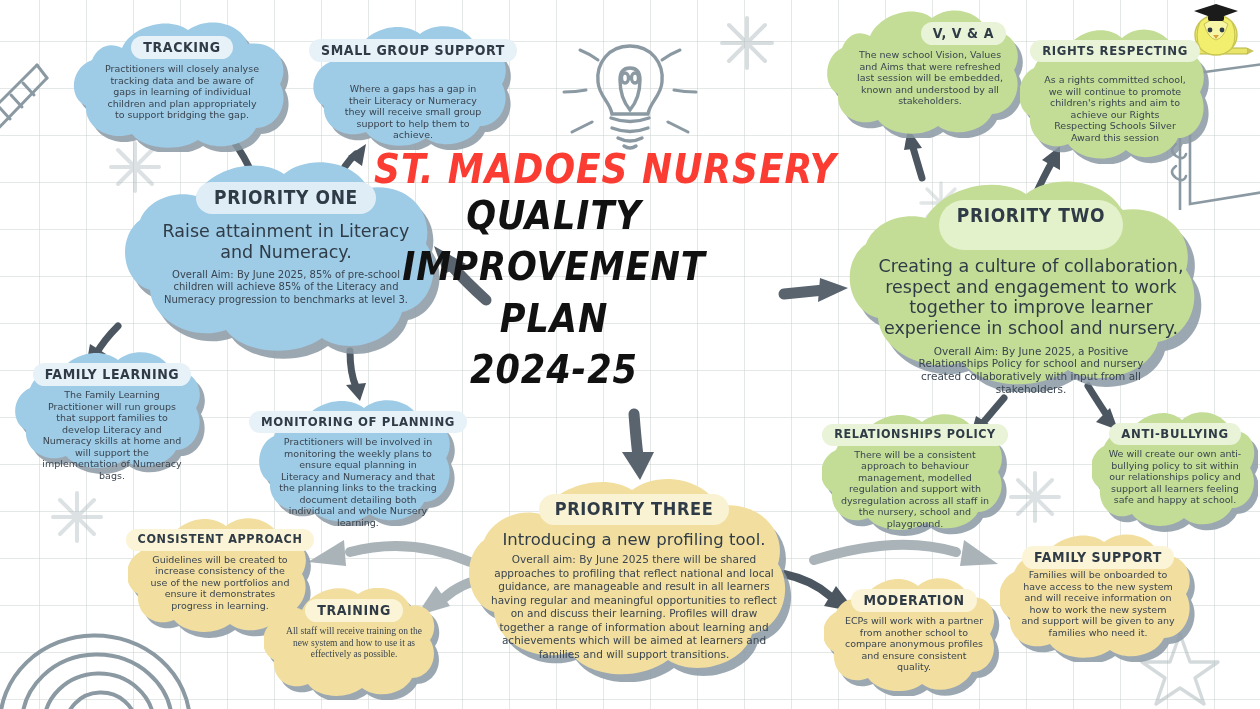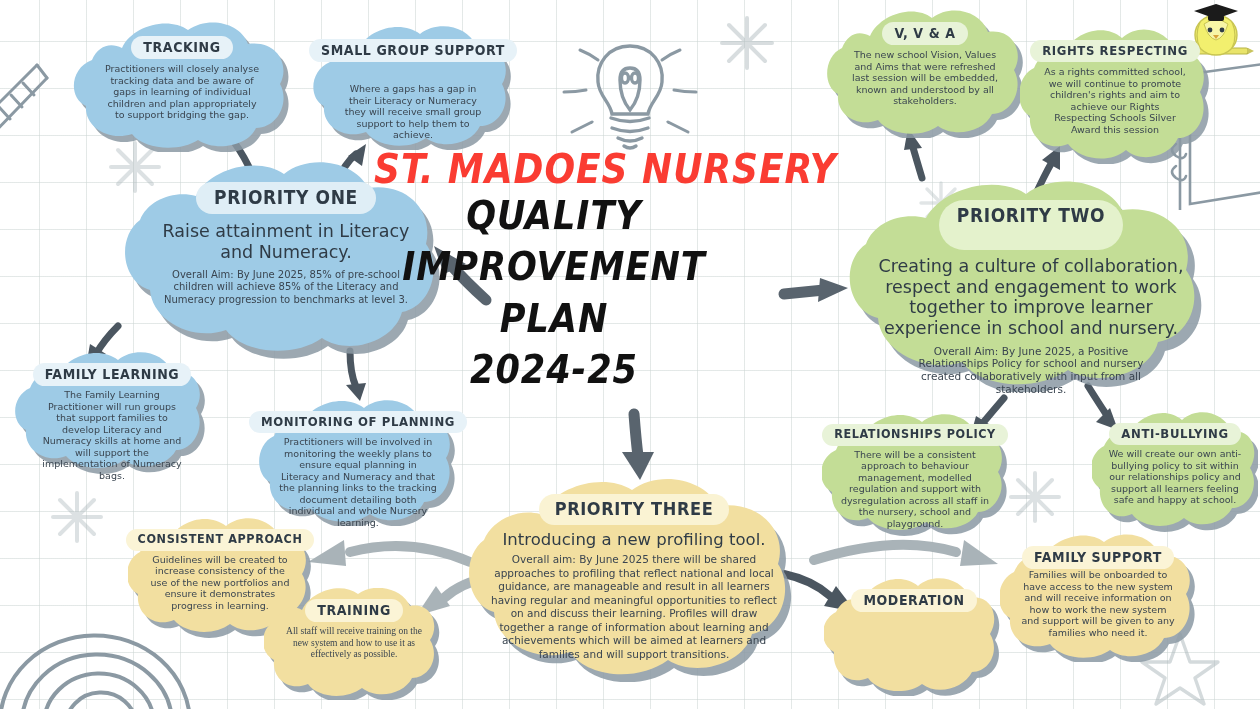--- a/index.html
+++ b/index.html
@@ -405,34 +405,34 @@
     </div>
   </div>
 
   <div class="cloud sat green" style="left:826px;top:10px;width:198px;height:128px;">
     <svg viewBox="0 0 198 128" preserveAspectRatio="none">
       <g transform="translate(5,6)">
           <path d="M44 26 C54 4 88 -6 106 8 C124 -6 154 0 162 22 C188 18 198 44 188 60 C198 78 186 104 166 104 C158 122 128 128 112 116 C96 128 64 126 52 110 C30 118 10 104 12 84 C-4 76 -2 46 16 38 C22 24 32 20 44 26 Z" fill="#8b99a3" opacity=".85"></path>
         </g>
       <path d="M44 26 C54 4 88 -6 106 8 C124 -6 154 0 162 22 C188 18 198 44 188 60 C198 78 186 104 166 104 C158 122 128 128 112 116 C96 128 64 126 52 110 C30 118 10 104 12 84 C-4 76 -2 46 16 38 C22 24 32 20 44 26 Z" fill="#c3dd96"></path>
     </svg>
-    <div class="cl-inner" style="padding:12px 18px 0;">
+    <div class="cl-inner" style="padding:12px 18px 0;align-items:flex-end;">
       <div class="pill" style="margin-bottom:4px;">V, V &amp; A</div>
       <div class="body-txt" style="width:152px;">The new school Vision, Values and Aims that were refreshed last session will be embedded, known and understood by all stakeholders.</div>
     </div>
   </div>
 
   <div class="cloud sat green" style="left:1020px;top:28px;width:190px;height:136px;">
     <svg viewBox="0 0 190 136" preserveAspectRatio="none">
       <g transform="translate(5,6)">
           <path d="M42 28 C52 4 84 -6 102 10 C120 -6 148 2 156 24 C180 20 190 46 180 64 C190 84 178 110 158 110 C150 128 122 136 106 122 C90 136 60 132 48 116 C28 124 8 110 10 88 C-6 80 -4 48 14 40 C20 26 30 22 42 28 Z" fill="#8b99a3" opacity=".85"></path>
         </g>
       <path d="M42 28 C52 4 84 -6 102 10 C120 -6 148 2 156 24 C180 20 190 46 180 64 C190 84 178 110 158 110 C150 128 122 136 106 122 C90 136 60 132 48 116 C28 124 8 110 10 88 C-6 80 -4 48 14 40 C20 26 30 22 42 28 Z" fill="#c3dd96"></path>
     </svg>
-    <div class="cl-inner" style="padding:12px 14px 0;">
+    <div class="cl-inner" style="padding:12px 14px 0;gap:8px;">
       <div class="pill" style="font-size:13px;margin-bottom:4px;">RIGHTS RESPECTING</div>
       <div class="body-txt" style="width:142px;">As a rights committed school, we will continue to promote children's rights and aim to achieve our Rights Respecting Schools Silver Award this session</div>
     </div>
   </div>
 
   <div class="cloud sat green" style="left:822px;top:414px;width:186px;height:122px;">
     <svg viewBox="0 0 186 122" preserveAspectRatio="none">
       <g transform="translate(5,6)">
           <path d="M40 24 C50 2 82 -6 100 8 C118 -6 146 0 154 20 C176 16 186 42 176 58 C186 74 174 98 156 98 C148 114 120 120 104 108 C88 120 58 118 46 104 C26 112 8 98 10 78 C-6 70 -4 44 14 36 C20 22 28 18 40 24 Z" fill="#8b99a3" opacity=".85"></path>
         </g>
@@ -499,20 +499,21 @@
 
   <div class="cloud sat yellow" style="left:824px;top:578px;width:180px;height:118px;">
     <svg viewBox="0 0 180 118" preserveAspectRatio="none">
       <g transform="translate(5,6)">
           <path d="M38 24 C48 2 78 -6 94 8 C110 -6 138 0 146 20 C168 16 176 40 166 56 C176 72 166 94 148 94 C140 110 114 118 98 106 C82 118 54 114 44 100 C24 108 8 94 10 74 C-6 66 -4 42 12 34 C18 22 28 18 38 24 Z" fill="#8b99a3" opacity=".85"></path>
         </g>
       <path d="M38 24 C48 2 78 -6 94 8 C110 -6 138 0 146 20 C168 16 176 40 166 56 C176 72 166 94 148 94 C140 110 114 118 98 106 C82 118 54 114 44 100 C24 108 8 94 10 74 C-6 66 -4 42 12 34 C18 22 28 18 38 24 Z" fill="#f2dfa0"></path>
     </svg>
     <div class="cl-inner" style="padding:11px 12px 0;">
       <div class="pill" style="margin-bottom:3px;">MODERATION</div>
+      <div class="body-txt" style="width:142px;">ECPs will work with a partner from another school to compare anonymous profiles and ensure consistent quality.</div>
     </div>
   </div>
 
   <div class="cloud sat yellow" style="left:1000px;top:534px;width:196px;height:128px;">
     <svg viewBox="0 0 196 128" preserveAspectRatio="none">
       <g transform="translate(5,6)">
           <path d="M42 26 C52 4 86 -6 104 8 C122 -6 152 0 160 22 C186 18 196 44 186 60 C196 78 184 104 164 104 C156 122 126 128 110 116 C94 128 62 126 50 110 C28 118 8 104 10 84 C-6 76 -4 46 14 38 C20 24 30 20 42 26 Z" fill="#8b99a3" opacity=".85"></path>
         </g>
       <path d="M42 26 C52 4 86 -6 104 8 C122 -6 152 0 160 22 C186 18 196 44 186 60 C196 78 184 104 164 104 C156 122 126 128 110 116 C94 128 62 126 50 110 C28 118 8 104 10 84 C-6 76 -4 46 14 38 C20 24 30 20 42 26 Z" fill="#f2dfa0"></path>
     </svg>

